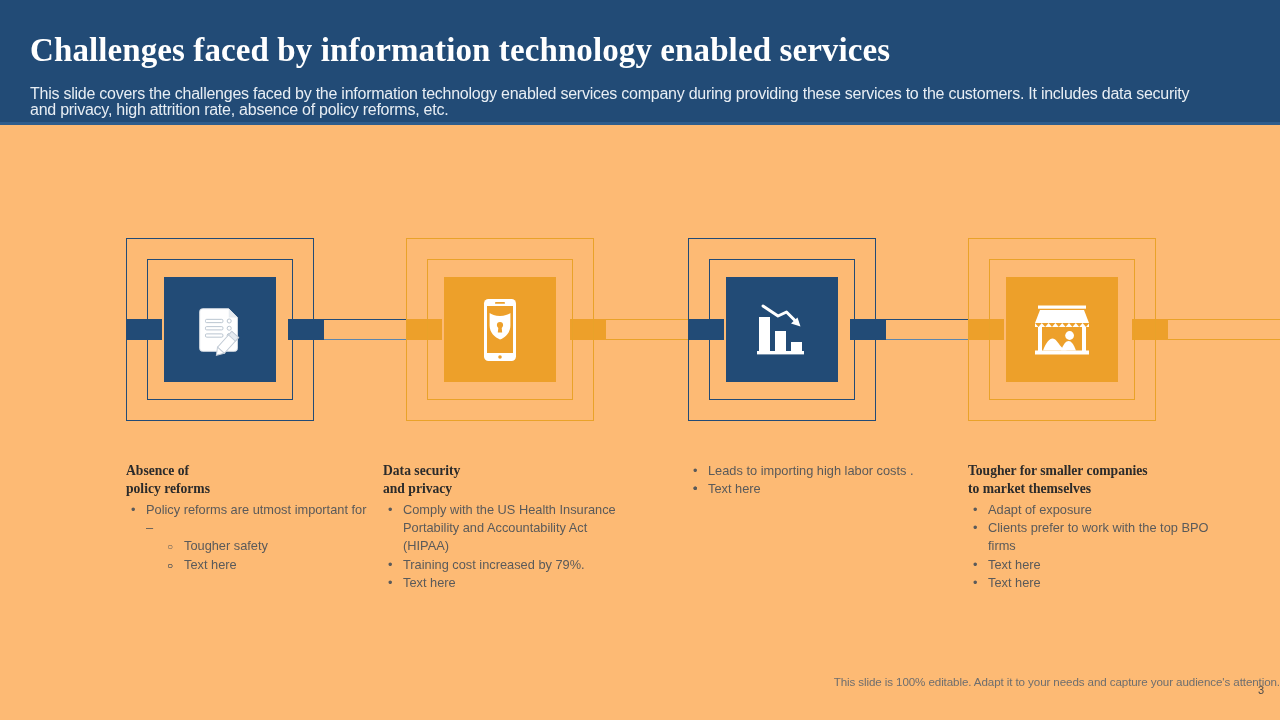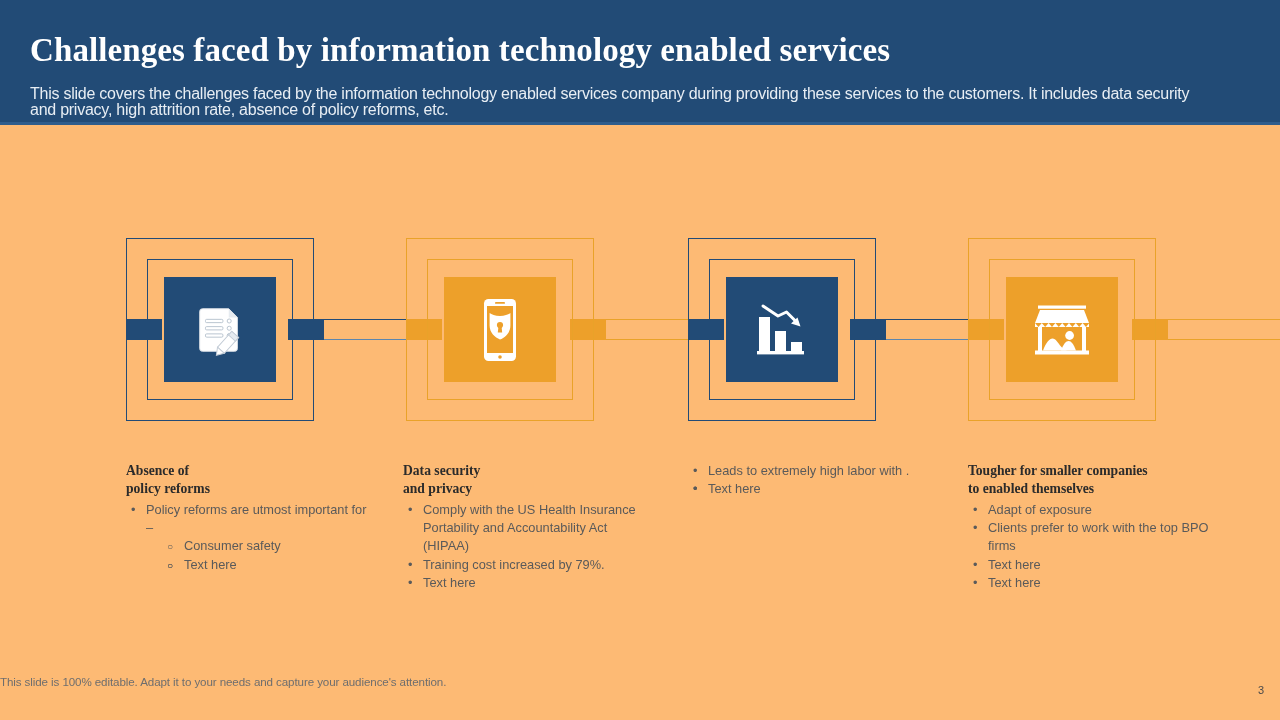--- a/index.html
+++ b/index.html
@@ -117,21 +117,21 @@
   .conn-line.orange { border-top-color: #e9a229; }
   .conn-line.light { border-top-color: #5d86ad; }
 
   
   .col {
     position: absolute;
     top: 462px;
     width: 250px;
   }
   .col.c1 { left: 126px; }
-  .col.c2 { left: 403px; }
+  .col.c2 { left: 383px; }
   .col.c3 { left: 688px; }
   .col.c4 { left: 968px; width: 262px; }
 
   .col-heading {
     font-family: "Liberation Serif", serif;
     font-weight: bold;
     font-size: 13.6px;
     line-height: 17.5px;
     color: #2b2b2b;
     margin-bottom: 4px;
@@ -172,21 +172,21 @@
     font-size: 10px;
     line-height: 19.5px;
     color: #5a5a5a;
   }
 
   
   .footer-note {
     position: absolute;
     left: 0; top: 675px;
     width: 1280px;
-    text-align: left;
+    text-align: right;
     font-size: 11.6px;
     color: #6e6e6e;
     letter-spacing: -0.1px;
   }
   .page-num {
     position: absolute;
     right: 16px;
     top: 684px;
     font-size: 11px;
     color: #4a4a4a;
@@ -309,21 +309,21 @@
   <div class="col c1">
     <div class="col-heading">Absence of
 policy reforms</div>
     <ul class="bullets">
       <li class="b-item">
         <span class="marker">•</span>
         <span>Policy reforms are utmost important for –</span>
         <ul class="sub-list">
           <li class="s-item">
             <span class="marker">○</span>
-            <span>Consumer safety</span>
+            <span>Tougher safety</span>
           </li>
           <li class="s-item">
             <span class="marker">○</span>
           </li>
           <li class="s-item">
             <span class="marker">○</span>
             <span>Text here</span>
           </li>
         </ul>
       </li>
@@ -346,35 +346,35 @@
         <span class="marker">•</span>
         <span>Text here</span>
       </li>
     </ul>
   </div>
 
   <div class="col c3">
     <ul class="bullets">
       <li class="b-item">
         <span class="marker">•</span>
-        <span>Leads to extremely high labor with .</span>
+        <span>Leads to importing high labor costs .</span>
       </li>
       <li class="b-item">
         <span class="marker">•</span>
       </li>
       <li class="b-item">
         <span class="marker">•</span>
         <span>Text here</span>
       </li>
     </ul>
   </div>
 
   <div class="col c4">
     <div class="col-heading">Tougher for smaller companies
-to enabled themselves</div>
+to market themselves</div>
     <ul class="bullets">
       <li class="b-item">
         <span class="marker">•</span>
         <span>Adapt of exposure</span>
       </li>
       <li class="b-item">
         <span class="marker">•</span>
         <span>Clients prefer to work with the top BPO firms</span>
       </li>
       <li class="b-item">

